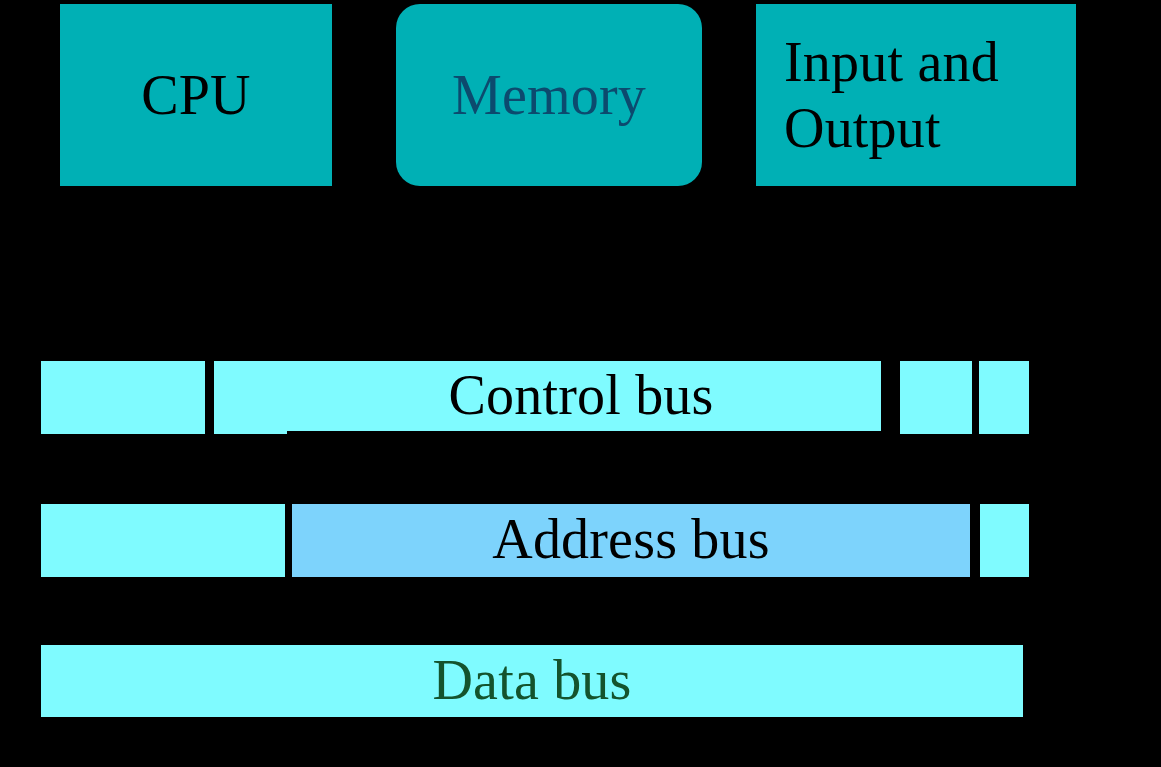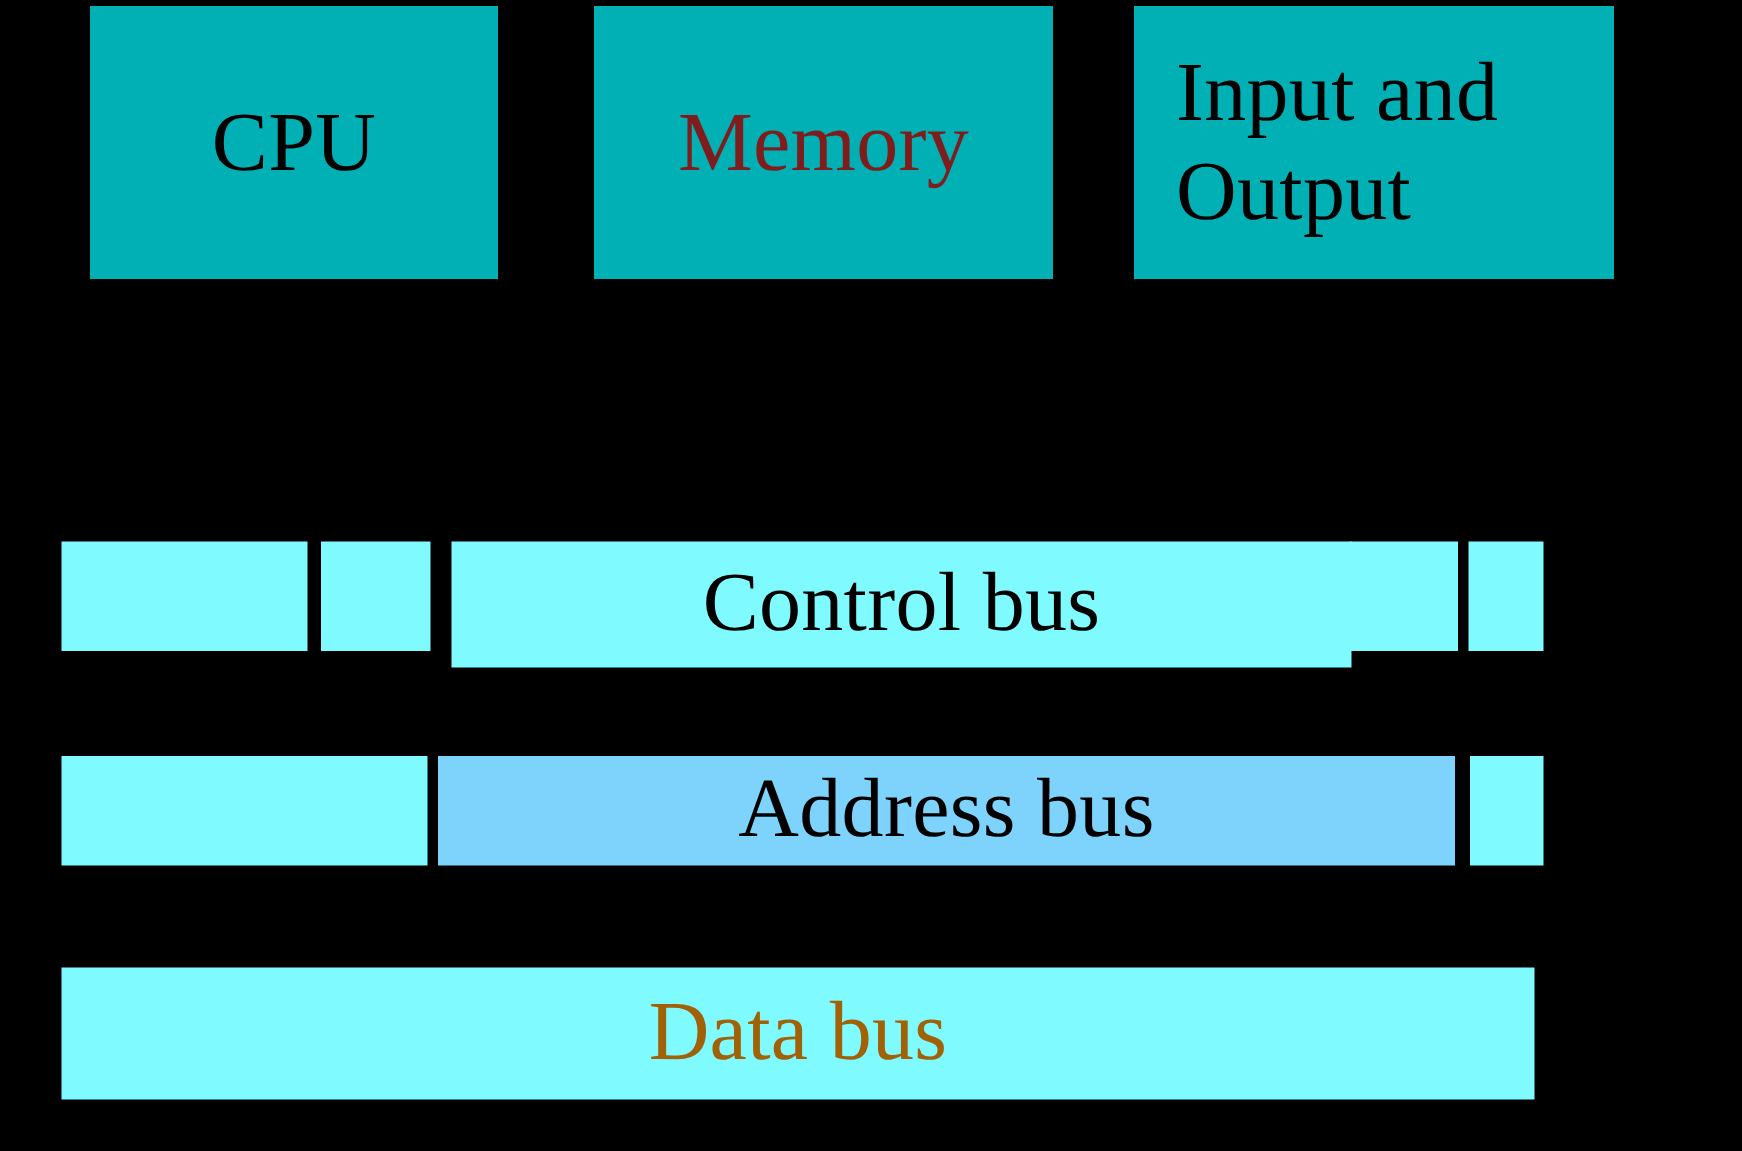--- a/index.html
+++ b/index.html
@@ -51,31 +51,31 @@
   .bus-seg .seg-label {
     display: block;
     margin-top: -3px;
   }
 </style>
 </head>
 <body>
 
 <div id="diagram" style="background: rgb(0, 0, 0);">
     <div class="unit-box center" style="left: 60px; top: 4px; width: 272px; height: 182px; background: rgb(0, 176, 181); color: rgb(0, 0, 0);">CPU</div>
-    <div class="unit-box center" style="left: 396px; top: 4px; width: 306px; height: 182px; background: rgb(0, 176, 181); color: #7f1d1d;">Memory</div>
+    <div class="unit-box center" style="left: 396px; top: 4px; width: 306px; height: 182px; background: rgb(0, 176, 181); color: #0c4a6e; border-radius: 24px;">Memory</div>
     <div class="unit-box left" style="left: 756px; top: 4px; width: 320px; height: 182px; background: rgb(0, 176, 181); color: rgb(0, 0, 0);">Input and
 Output</div>
     <div class="bus-seg" style="left: 41px; top: 361px; width: 164px; height: 73px; background: rgb(127, 251, 255); color: rgb(0, 0, 0);"></div>
     <div class="bus-seg" style="left: 214px; top: 361px; width: 73px; height: 73px; background: rgb(127, 251, 255); color: rgb(0, 0, 0);"></div>
-    <div class="bus-seg" style="left: 301px; top: 361px; width: 600px; height: 84px; background: rgb(127, 251, 255); color: rgb(0, 0, 0);">
+    <div class="bus-seg" style="left: 281px; top: 361px; width: 600px; height: 70px; background: rgb(127, 251, 255); color: rgb(0, 0, 0);">
       <span class="seg-label">Control bus</span>
     </div>
     <div class="bus-seg" style="left: 900px; top: 361px; width: 72px; height: 73px; background: rgb(127, 251, 255); color: rgb(0, 0, 0);"></div>
     <div class="bus-seg" style="left: 979px; top: 361px; width: 50px; height: 73px; background: rgb(127, 251, 255); color: rgb(0, 0, 0);"></div>
     <div class="bus-seg" style="left: 41px; top: 504px; width: 244px; height: 73px; background: rgb(127, 251, 255); color: rgb(0, 0, 0);"></div>
     <div class="bus-seg" style="left: 292px; top: 504px; width: 678px; height: 73px; background: #7dd3fc; color: rgb(0, 0, 0);">
       <span class="seg-label">Address bus</span>
     </div>
     <div class="bus-seg" style="left: 980px; top: 504px; width: 49px; height: 73px; background: rgb(127, 251, 255); color: rgb(0, 0, 0);"></div>
-    <div class="bus-seg" style="left: 41px; top: 645px; width: 982px; height: 88px; background: rgb(127, 251, 255); color: #a16207;">
+    <div class="bus-seg" style="left: 41px; top: 645px; width: 982px; height: 72px; background: rgb(127, 251, 255); color: #14532d;">
       <span class="seg-label">Data bus</span>
     </div>
   </div>
 
 </body></html>

